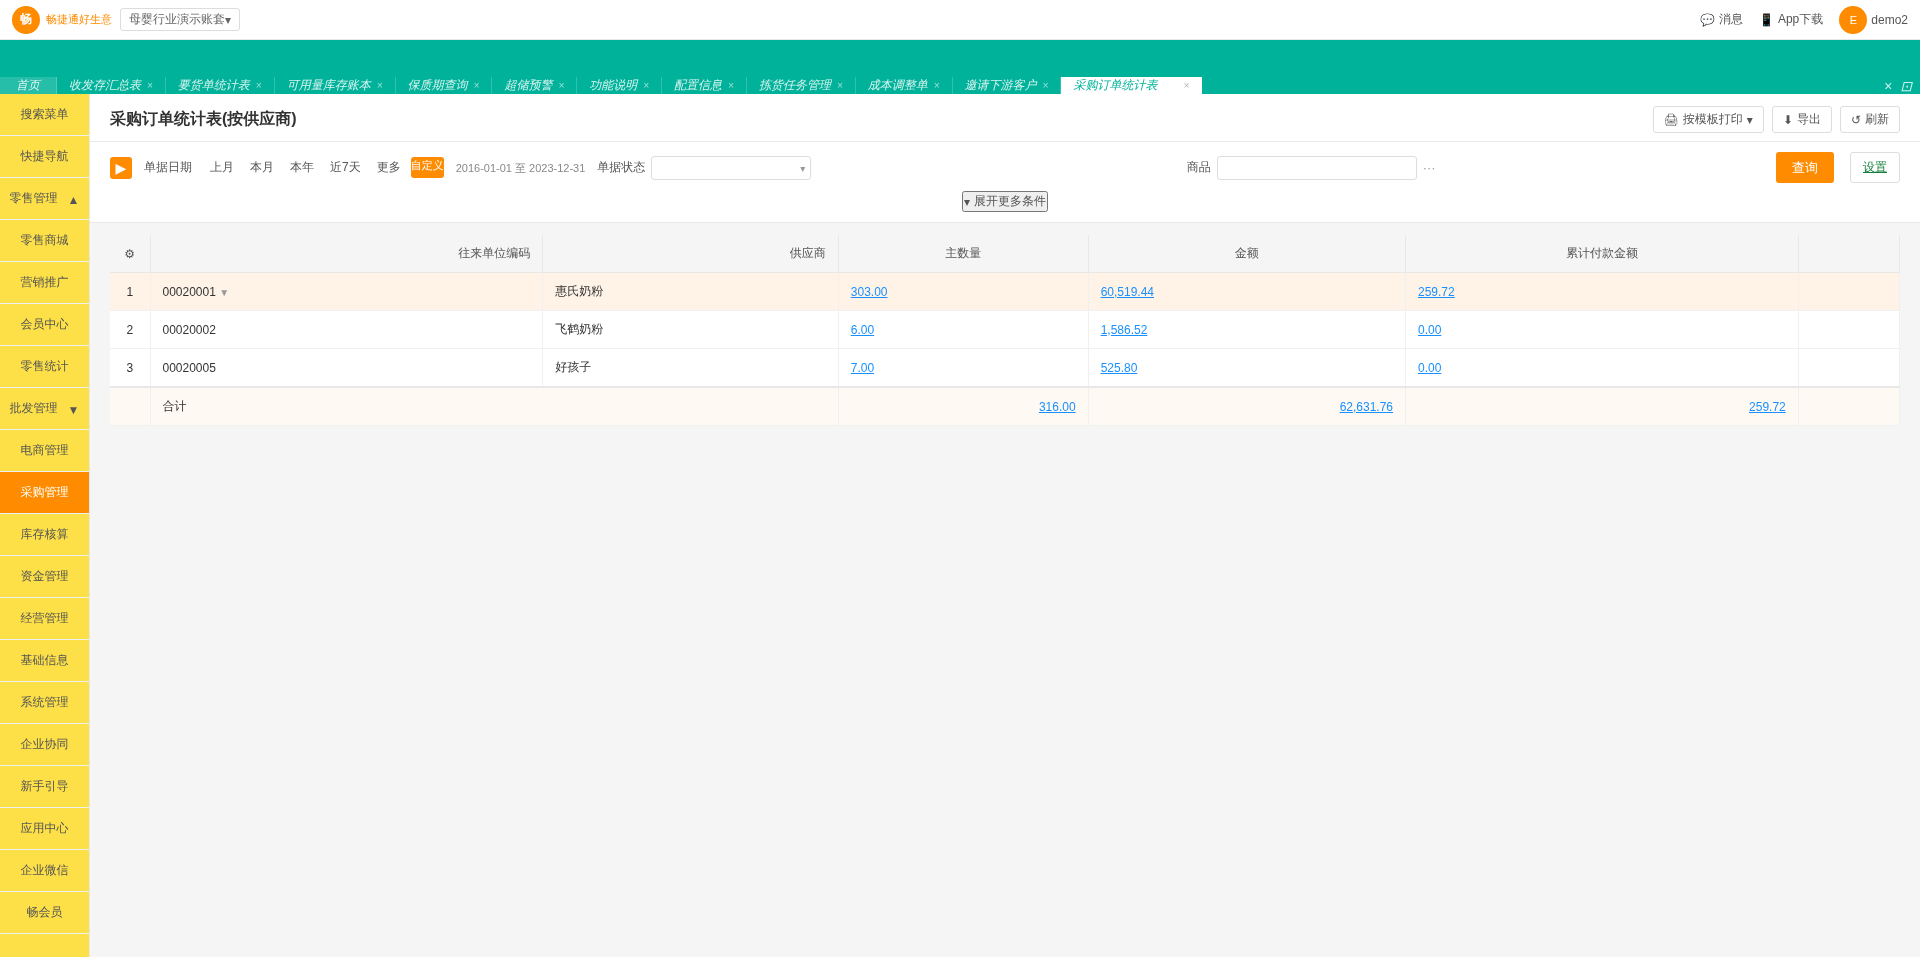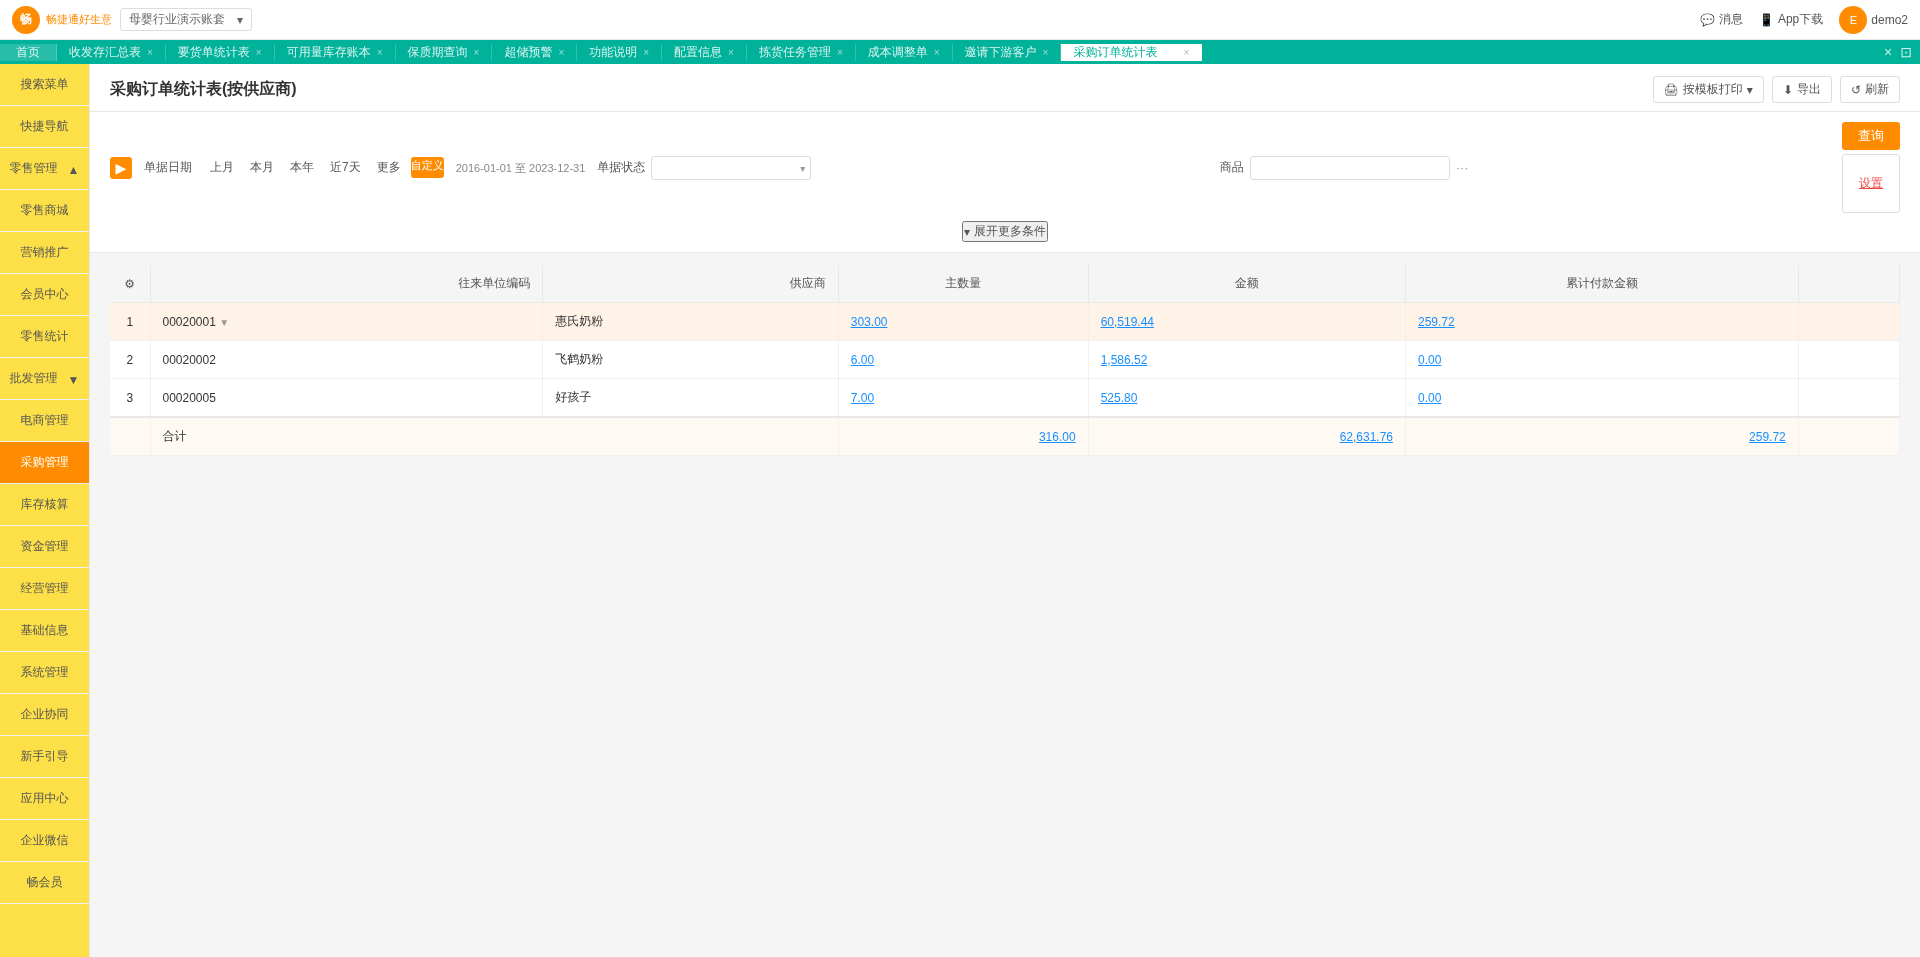--- a/index.html
+++ b/index.html
@@ -4,27 +4,27 @@
   <style>
     * { box-sizing: border-box; margin: 0; padding: 0; }
     body { font-family: 'Microsoft YaHei', Arial, sans-serif; font-size: 13px; background: #f5f5f5; display: flex; flex-direction: column; height: 957px; overflow: hidden; }
 
     
     .top-bar { height: 40px; background: #fff; display: flex; align-items: center; justify-content: space-between; border-bottom: 1px solid #e8e8e8; padding: 0 12px; flex-shrink: 0; }
     .top-bar-left { display: flex; align-items: center; gap: 8px; }
     .logo-area { display: flex; align-items: center; gap: 6px; }
     .logo-icon { width: 28px; height: 28px; background: #ff8c00; border-radius: 50%; display: flex; align-items: center; justify-content: center; color: white; font-size: 12px; font-weight: bold; }
     .logo-text { font-size: 11px; color: #ff8c00; line-height: 1.2; }
-    .workspace-selector { display: flex; align-items: center; gap: 12px; color: #666; font-size: 12px; cursor: pointer; border: 1px solid #ddd; padding: 2px 8px; border-radius: 3px; }
+    .workspace-selector { display: flex; align-items: center; gap: 0; color: #666; font-size: 12px; cursor: pointer; border: 1px solid #ddd; padding: 2px 8px; border-radius: 3px; }
     .top-bar-right { display: flex; align-items: center; gap: 16px; }
     .top-bar-icon { display: flex; align-items: center; gap: 4px; color: #555; font-size: 12px; cursor: pointer; }
     .user-avatar { width: 28px; height: 28px; background: #ff8c00; border-radius: 50%; display: flex; align-items: center; justify-content: center; color: white; font-size: 11px; }
 
     
-    .tab-bar { height: 24px; background: #00b29a; display: flex; align-items: center; flex-shrink: 0; overflow: hidden; }
+    .tab-bar { height: 54px; background: #00b29a; display: flex; align-items: flex-end; flex-shrink: 0; overflow: hidden; font-style: italic; }
     .tab-item { display: flex; align-items: center; gap: 4px; padding: 0 12px; color: rgba(255,255,255,0.85); font-size: 12px; cursor: pointer; border-right: 1px solid rgba(255,255,255,0.2); white-space: nowrap; flex-shrink: 0; }
     .tab-item.home { padding: 0 16px; background: rgba(255,255,255,0.15); }
     .tab-item.active { background: #fff; color: #00b29a; font-weight: 500; gap: 24px; }
     .tab-item .close-x { font-size: 10px; opacity: 0.7; margin-left: 2px; }
     .tab-item.active .close-x { color: #999; }
     .tab-bar-end { margin-left: auto; display: flex; align-items: center; padding: 0 8px; gap: 8px; }
     .tab-bar-end-btn { color: rgba(255,255,255,0.8); font-size: 14px; cursor: pointer; }
 
     
     .main-layout { display: flex; flex: 1; overflow: hidden; }
@@ -54,21 +54,21 @@
     .date-quick-btns { display: flex; gap: 4px; }
     .date-quick-btn { padding: 2px 6px; border: none; background: none; color: #555; font-size: 12px; cursor: pointer; }
     .date-custom-badge { background: #ff8c00; color: white; padding: 1px 0; border-radius: 3px; font-size: 11px; }
     .date-range-text { font-size: 11px; color: #888; margin-top: 2px; }
     .filter-field { display: flex; align-items: center; gap: 6px; flex: 1; }
     .filter-input { border: 1px solid #ddd; padding: 4px 8px; border-radius: 3px; font-size: 12px; color: #333; background: #fff; min-width: 120px; }
     .filter-select { border: 1px solid #ddd; padding: 4px 8px; border-radius: 3px; font-size: 12px; color: #333; background: #fff; min-width: 160px; appearance: none; padding-right: 24px; position: relative; }
     .select-wrapper { position: relative; display: inline-block; }
     .select-wrapper::after { content: '▾'; position: absolute; right: 6px; top: 50%; transform: translateY(-50%); font-size: 10px; color: #999; pointer-events: none; }
     .btn-query { background: #ff8c00; color: white; border: none; padding: 5px 16px; border-radius: 3px; font-size: 13px; cursor: pointer; }
-    .btn-setting { background: #fff; color: #ef4444; border: 1px solid #ddd; padding: 20px 12px; border-radius: 3px; font-size: 12px; cursor: pointer; text-decoration: underline; }
+    .btn-setting { background: #fff; color: #15803d; border: 1px solid #ddd; padding: 6px 12px; border-radius: 3px; font-size: 12px; cursor: pointer; text-decoration: underline; }
     .filter-row2 { display: flex; align-items: center; justify-content: center; margin-top: 8px; }
     .expand-more-btn { display: flex; align-items: center; gap: 4px; color: #555; font-size: 12px; cursor: pointer; }
 
     
     .table-area { flex: 1; overflow: auto; padding: 12px 20px; }
     .data-table { width: 100%; border-collapse: collapse; background: #fff; }
     .data-table thead tr { background: #f5f5f5; }
     .data-table th { padding: 10px 12px; text-align: right; font-weight: 500; color: #555; font-size: 12px; border-bottom: 1px solid #e8e8e8; border-right: 1px solid #e8e8e8; }
     .data-table th.center { text-align: center; }
     .data-table th:first-child { width: 40px; text-align: center; }
@@ -280,21 +280,21 @@
             </select>
           </div>
         </div>
 
         <div class="filter-field">
           <span class="filter-label">商品</span>
           <input class="filter-input" type="text" style="min-width: 200px;">
           <span style="color:#999;cursor:pointer;">···</span>
         </div>
 
-        <div style="display:flex;flex-direction:column;gap:4px;margin-left:auto;">
+        <div style="display:flex;flex-direction:row;gap:16px;margin-left:auto;">
           <button class="btn-query">查询</button>
           <button class="btn-setting">设置</button>
         </div>
       </div>
       <div class="filter-row2">
         <button class="expand-more-btn">
           <span>▾</span>
           <span>展开更多条件</span>
         </button>
       </div>

